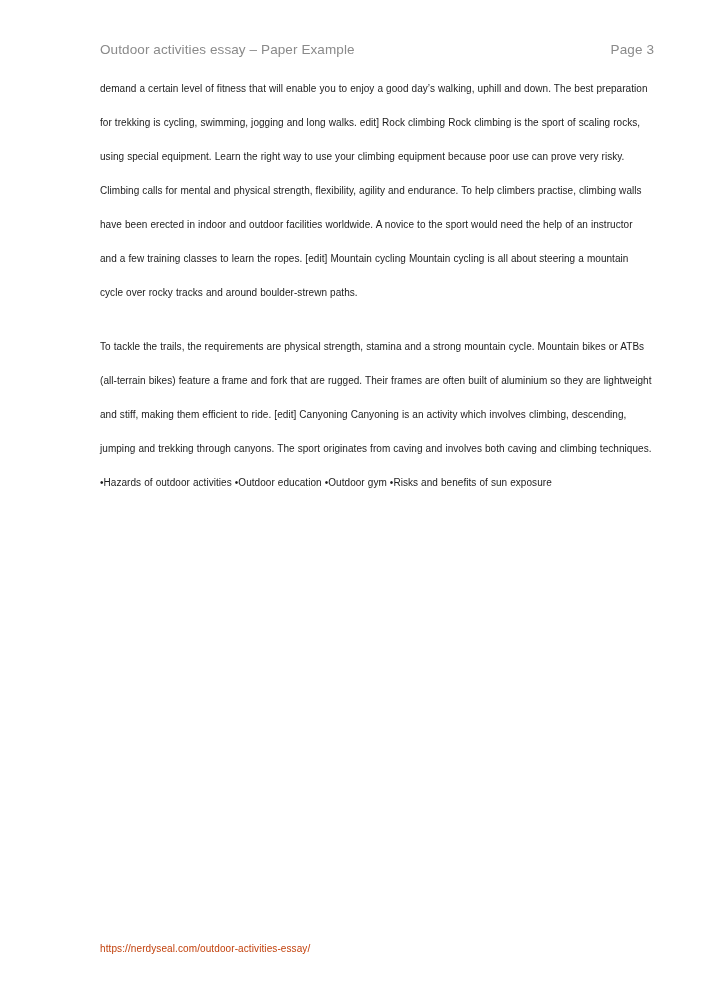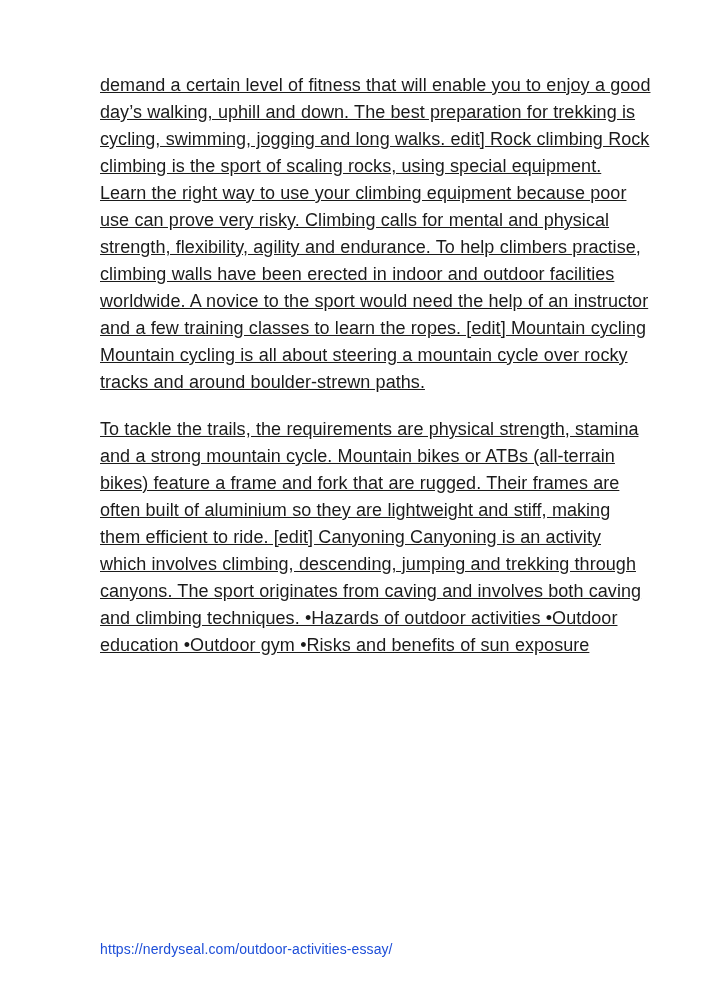--- a/index.html
+++ b/index.html
@@ -45,48 +45,51 @@
 
   
   .doc-body {
     position: absolute;
     left: 100px;
     top: 72px;
     width: 552px;
   }
   .para {
     margin: 0 0 17px 0;
-    font-size: 18px;
-    line-height: 27px;
+    font-size: 10px;
+    line-height: 34px;
     color: #1b1b1b;
     text-align: left;
     letter-spacing: 0.05px;
     word-spacing: 0.2px;
-    text-decoration: underline;
   }
   .para:last-child { margin-bottom: 0; margin-top: 20px; }
 
   
   .doc-footer {
     position: absolute;
     left: 100px;
     top: 939px;
     width: 554px;
-    font-size: 14px;
+    font-size: 10px;
     line-height: 20px;
-    color: #1d4ed8;
+    color: #c2410c;
     letter-spacing: 0.1px;
     white-space: nowrap;
   }
 </style>
 </head>
 <body>
 
 <div class="page">
 
+  <div class="doc-header">
+    <span class="head-title">Outdoor activities essay – Paper Example</span>
+    <span class="head-page">Page 3</span>
+  </div>
 
   <div class="doc-body">
     <p class="para">demand a certain level of fitness that will enable you to enjoy a good day’s walking, uphill and down. The best preparation for trekking is cycling, swimming, jogging and long walks. edit] Rock climbing Rock climbing is the sport of scaling rocks, using special equipment. Learn the right way to use your climbing equipment because poor use can prove very risky. Climbing calls for mental and physical strength, flexibility, agility and endurance. To help climbers practise, climbing walls have been erected in indoor and outdoor facilities worldwide. A novice to the sport would need the help of an instructor and a few training classes to learn the ropes. [edit] Mountain cycling Mountain cycling is all about steering a mountain cycle over rocky tracks and around boulder-strewn paths.</p>
     <p class="para">To tackle the trails, the requirements are physical strength, stamina and a strong mountain cycle. Mountain bikes or ATBs (all-terrain bikes) feature a frame and fork that are rugged. Their frames are often built of aluminium so they are lightweight and stiff, making them efficient to ride. [edit] Canyoning Canyoning is an activity which involves climbing, descending, jumping and trekking through canyons. The sport originates from caving and involves both caving and climbing techniques. •Hazards of outdoor activities •Outdoor education •Outdoor gym •Risks and benefits of sun exposure</p>
   </div>
 
   <div class="doc-footer">
     <span>https://nerdyseal.com/outdoor-activities-essay/</span>
   </div>
 

